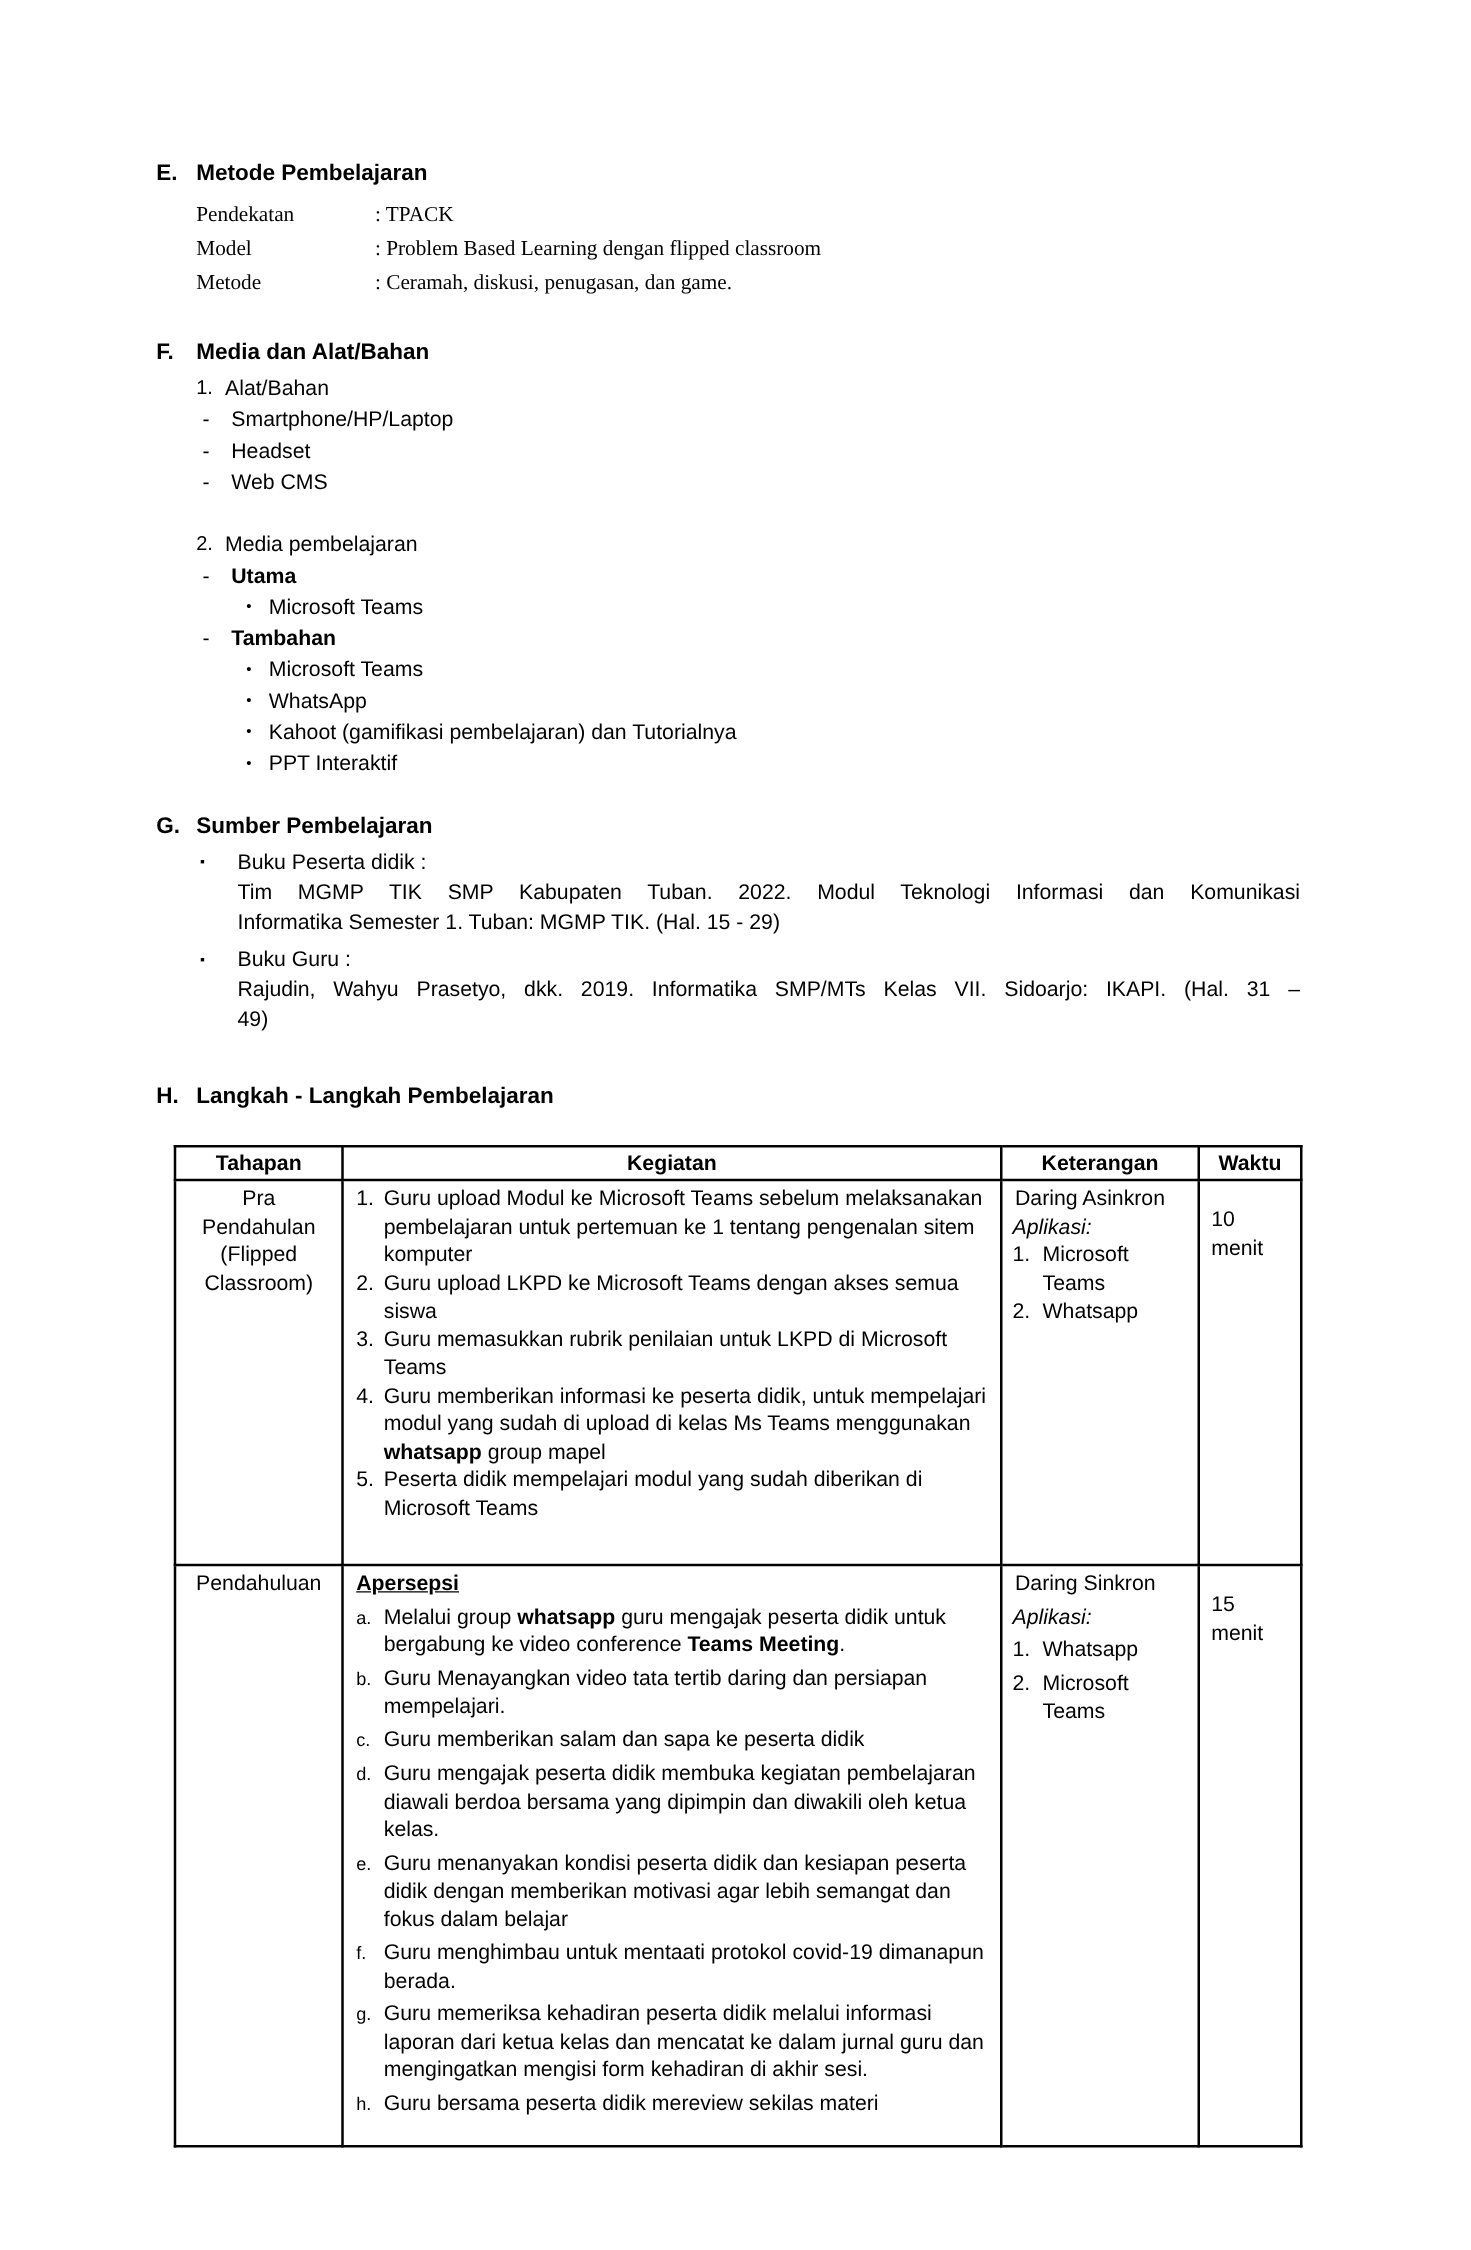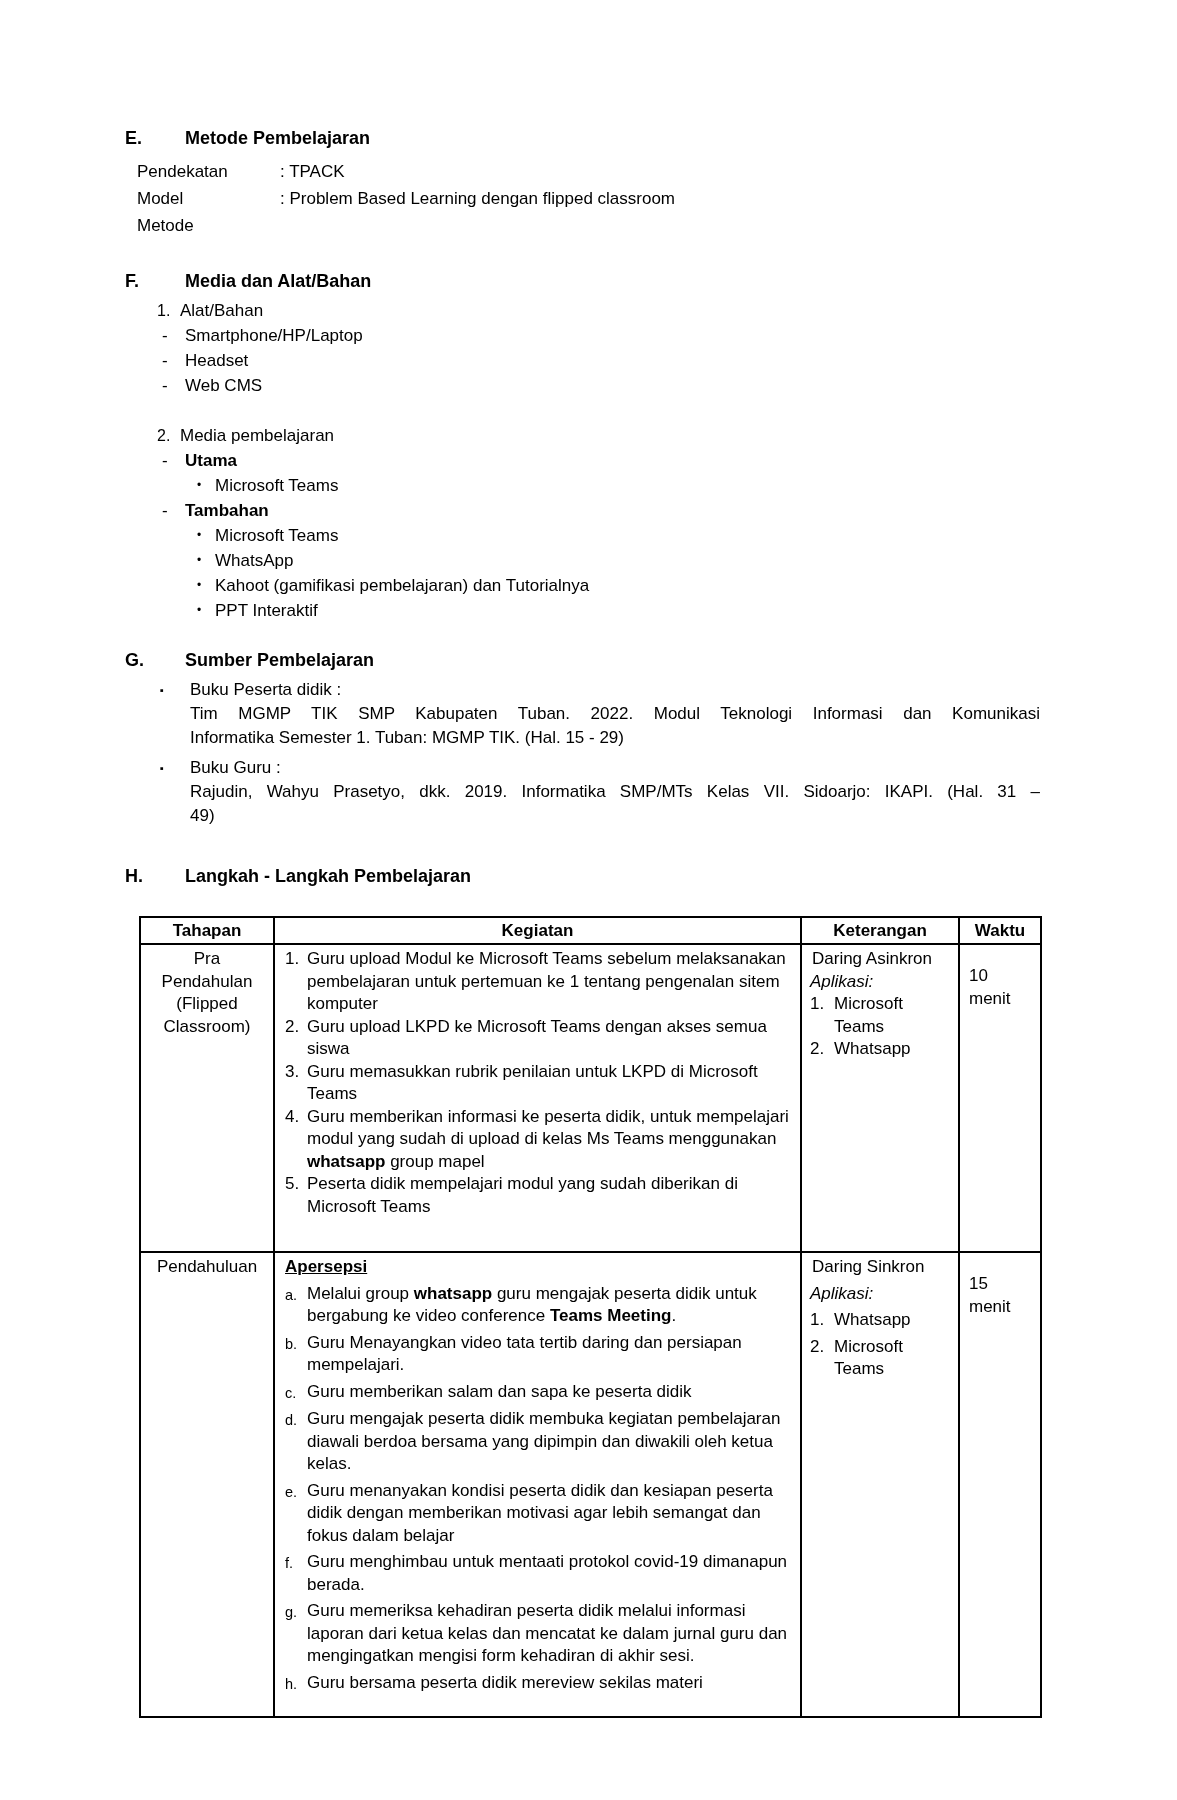--- a/index.html
+++ b/index.html
@@ -6,24 +6,24 @@
   .page{
     width:1177px;height:1800px;background:#ffffff;position:relative;
     font-family:"Liberation Sans","DejaVu Sans",sans-serif;color:#000;
     overflow:hidden;margin:0 auto;
   }
   .content{position:absolute;left:125px;top:126px;width:915px;}
 
   
   .sec-heading{display:flex;font-size:18px;font-weight:bold;line-height:24px;}
   .sec-letter{width:32px;flex:0 0 32px;}
-  .sec-title{flex:1;margin-left:28px;}
-
-  
-  .e-rows{margin-left:12px;margin-top:8px;}
+  .sec-title{flex:1;}
+
+  
+  .e-rows{margin-left:32px;margin-top:8px;font-family:Liberation Serif, serif;}
   .e-row{display:flex;font-size:17px;line-height:27px;}
   .e-label{width:143px;flex:0 0 143px;}
   .e-value{flex:1;}
 
   
   .sec-f{margin-top:30px;}
   .f-sub{margin-left:32px;margin-top:5px;font-size:17px;line-height:25px;}
   .f-sub2{margin-top:25px;}
   .f-subhead{display:flex;}
   .f-num{width:23px;flex:0 0 23px;font-size:16px;}
@@ -89,20 +89,21 @@
         <div class="e-row">
           <span class="e-label">Pendekatan</span>
           <span class="e-value">: TPACK</span>
         </div>
         <div class="e-row">
           <span class="e-label">Model</span>
           <span class="e-value">: Problem Based Learning dengan flipped classroom</span>
         </div>
         <div class="e-row">
           <span class="e-label">Metode</span>
+          <span class="e-value">: Ceramah, diskusi, penugasan, dan game.</span>
         </div>
       </div>
     </div>
 
     <div class="sec sec-f">
       <div class="sec-heading">
         <span class="sec-letter">F.</span>
         <span class="sec-title">Media dan Alat/Bahan</span>
       </div>
 

